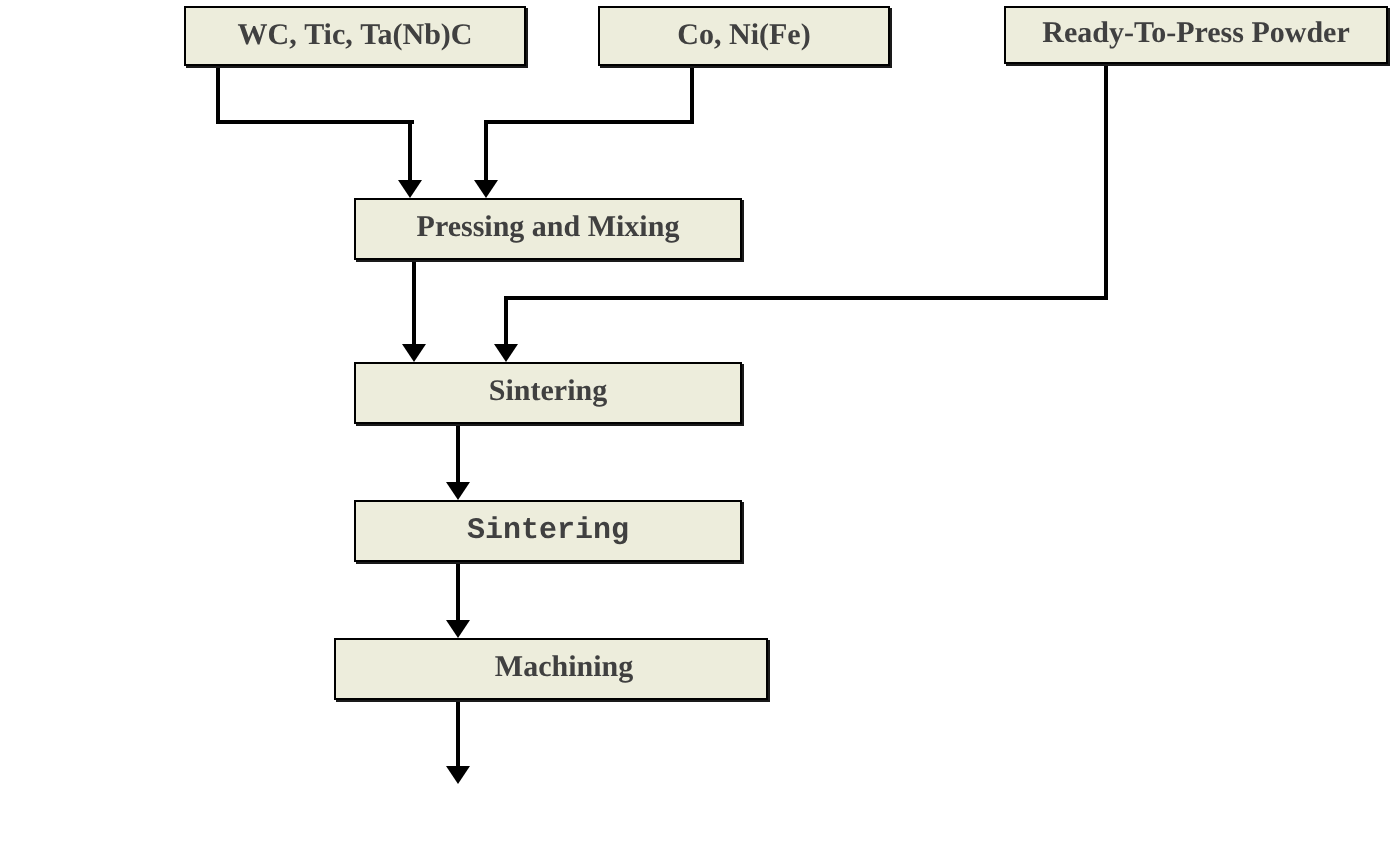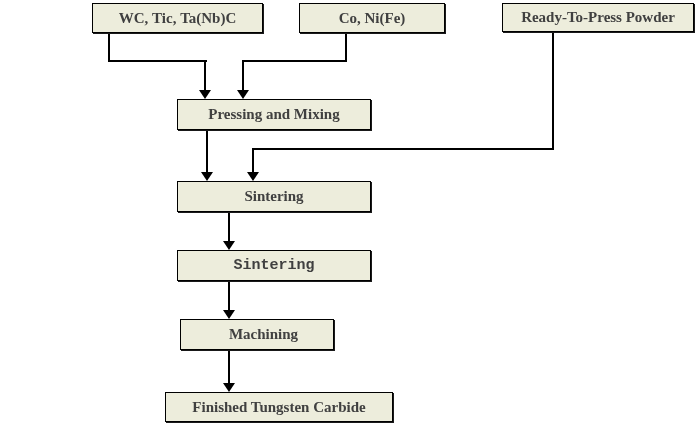--- a/index.html
+++ b/index.html
@@ -30,21 +30,21 @@
     white-space: nowrap;
     text-align: center;
     margin-left: 44px;
   }
   #n-wc        { left: 48px;  top: 3px;   width: 171px; height: 30px; }
   #n-co        { left: 255px; top: 3px;   width: 146px; height: 30px; }
   #n-ready     { left: 458px; top: 3px;   width: 192px; height: 29px; }
   #n-milling   { left: 133px; top: 99px;  width: 194px; height: 31px; }
   #n-pressing  { left: 133px; top: 181px; width: 194px; height: 31px; }
   #n-sintering { left: 133px; top: 250px; width: 194px; height: 31px; font-family: Liberation Mono, monospace; }
-  #n-machining { left: 136px; top: 319px; width: 154px; height: 31px; padding-left: 13px; }
+  #n-machining { left: 123px; top: 319px; width: 217px; height: 31px; padding-left: 13px; }
   #n-finished  { left: 121px; top: 392px; width: 228px; height: 30px; }
   .seg {
     position: absolute;
     background: #000000;
   }
   .ah {
     position: absolute;
     width: 0;
     height: 0;
     border-left: 6px solid transparent;
@@ -98,15 +98,14 @@
     <i class="ah" style="left:223px;top:383px"></i>
   </div>
 
   <div class="node" id="n-wc">WC,&nbsp;Tic,&nbsp;Ta(Nb)C</div>
   <div class="node" id="n-co">Co,&nbsp;Ni(Fe)</div>
   <div class="node" id="n-ready">Ready-To-Press Powder</div>
   <div class="node" id="n-milling">Pressing and Mixing</div>
   <div class="node" id="n-pressing">Sintering</div>
   <div class="node" id="n-sintering">Sintering</div>
   <div class="node" id="n-machining">Machining</div>
-  <div class="node" id="n-finished">Finished Tungsten Carbide</div>
 
 </div>
 
 </body></html>

